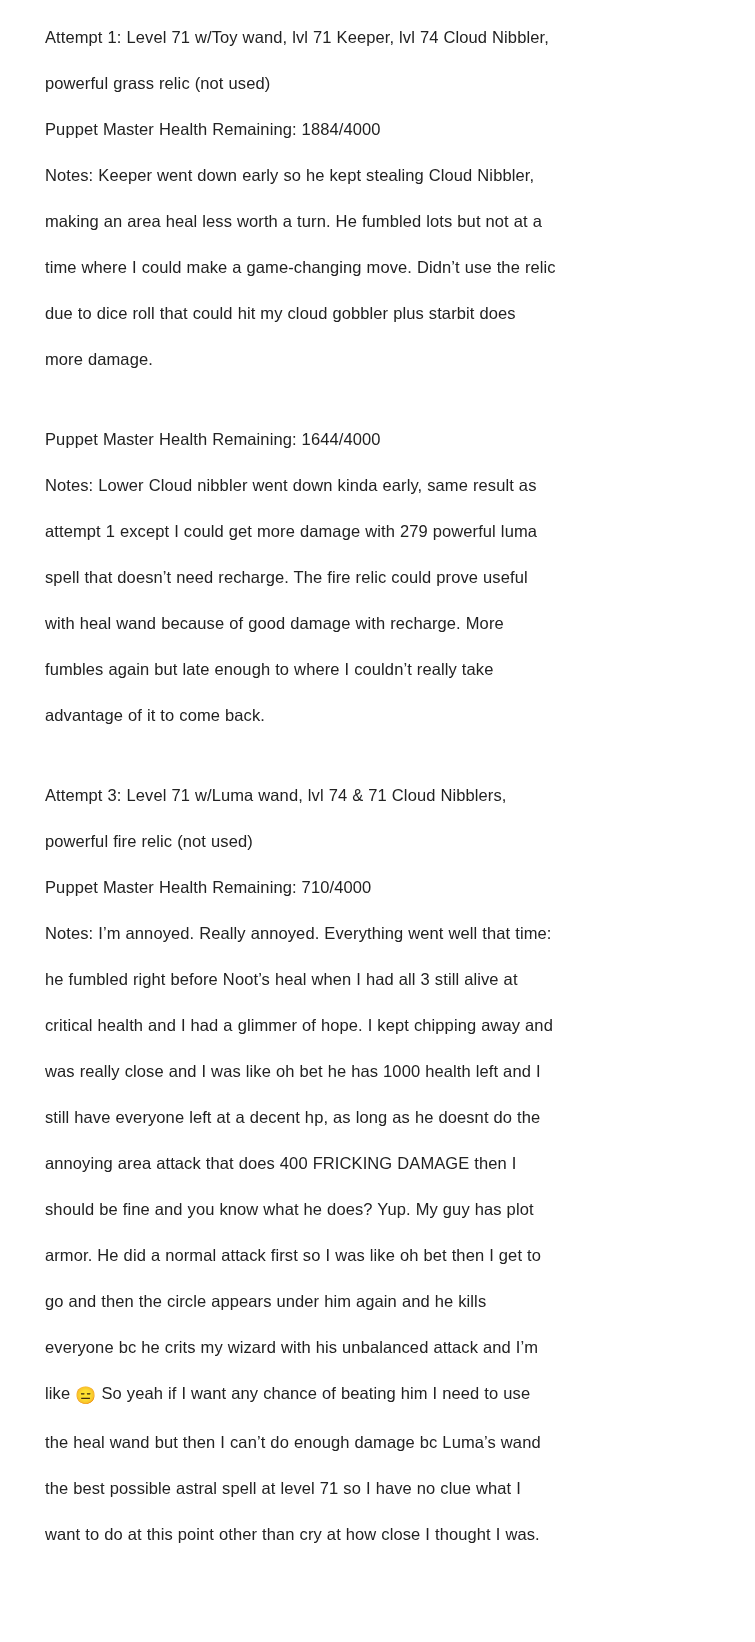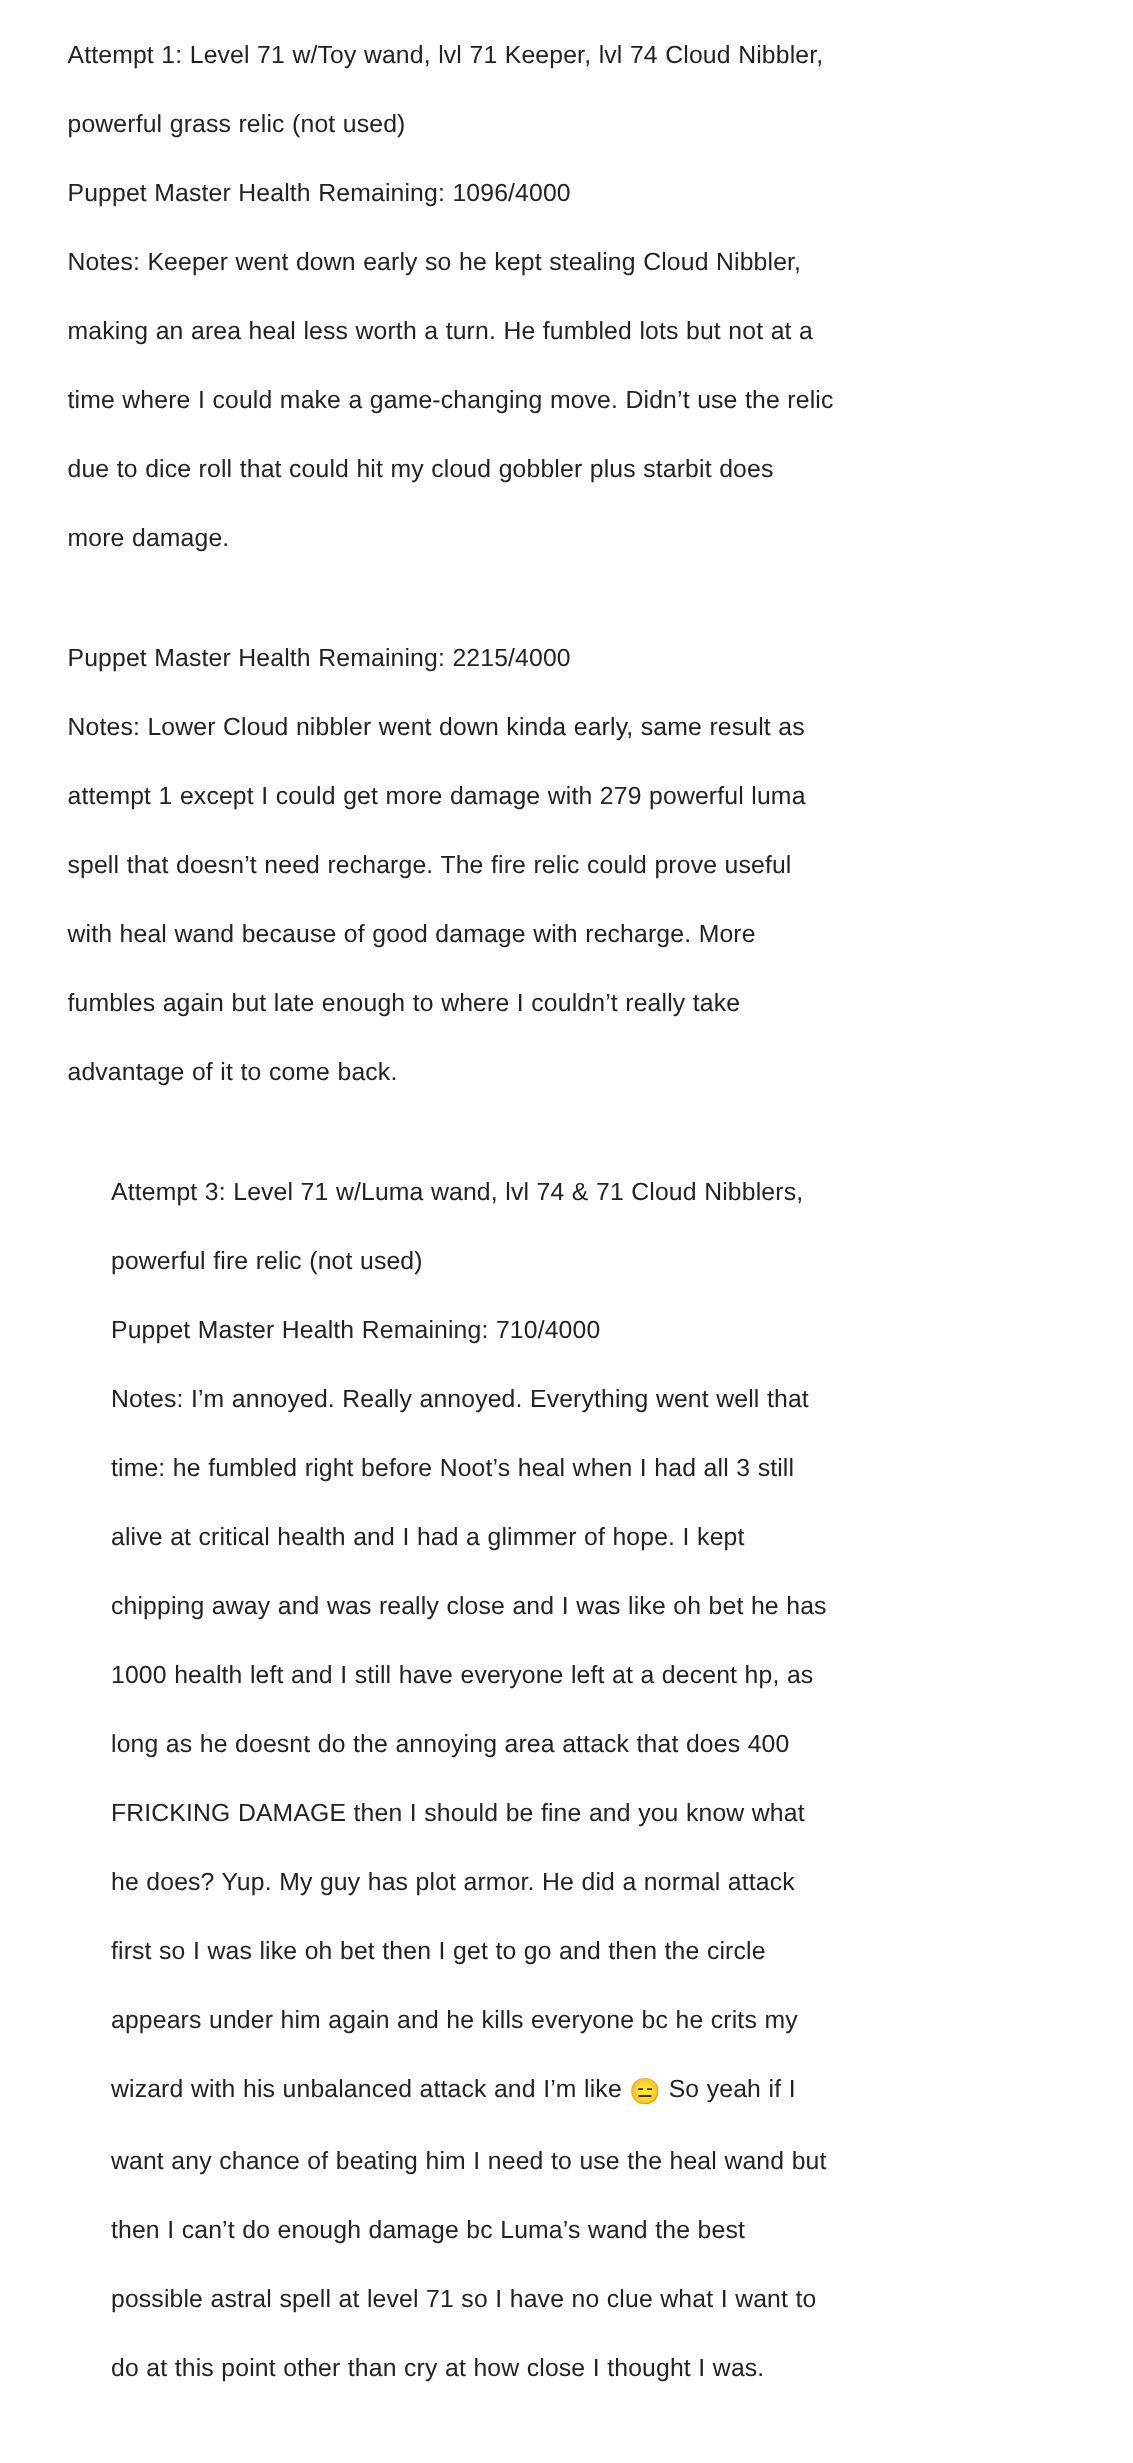--- a/index.html
+++ b/index.html
@@ -19,21 +19,20 @@
     min-height: 1642px;
     box-sizing: border-box;
     padding: 14px 45px 20px 45px;
     background: #ffffff;
   }
   .block {
     margin: 0 0 34px 0;
   }
   .block:last-child {
     margin-bottom: 0;
-    margin-left: 29px;
   }
   p.line {
     margin: 0;
     padding: 0;
     font-size: 16.5px;
     line-height: 46px;
     color: #222222;
     font-weight: 400;
     letter-spacing: 0.1px;
     text-align: left;
@@ -44,26 +43,26 @@
     vertical-align: -2px;
   }
 </style>
 </head>
 <body>
 
 <div class="page">
 
   <div class="block">
     <p class="line">Attempt 1: Level 71 w/Toy wand, lvl 71 Keeper, lvl 74 Cloud Nibbler, powerful grass relic (not used)</p>
-    <p class="line">Puppet Master Health Remaining: 1096/4000</p>
+    <p class="line">Puppet Master Health Remaining: 1884/4000</p>
     <p class="line">Notes: Keeper went down early so he kept stealing Cloud Nibbler, making an area heal less worth a turn. He fumbled lots but not at a time where I could make a game-changing move. Didn’t use the relic due to dice roll that could hit my cloud gobbler plus starbit does more damage.</p>
   </div>
 
   <div class="block">
-    <p class="line">Puppet Master Health Remaining: 2215/4000</p>
+    <p class="line">Puppet Master Health Remaining: 1644/4000</p>
     <p class="line">Notes: Lower Cloud nibbler went down kinda early, same result as attempt 1 except I could get more damage with 279 powerful luma spell that doesn’t need recharge. The fire relic could prove useful with heal wand because of good damage with recharge. More fumbles again but late enough to where I couldn’t really take advantage of it to come back.</p>
   </div>
 
   <div class="block">
     <p class="line">Attempt 3: Level 71 w/Luma wand, lvl 74 &amp; 71 Cloud Nibblers, powerful fire relic (not used)</p>
     <p class="line">Puppet Master Health Remaining: 710/4000</p>
     <p class="line"><span>Notes: I’m annoyed. Really annoyed. Everything went well that time: he fumbled right before Noot’s heal when I had all 3 still alive at critical health and I had a glimmer of hope. I kept chipping away and was really close and I was like oh bet he has 1000 health left and I still have everyone left at a decent hp, as long as he doesnt do the annoying area attack that does 400 FRICKING DAMAGE then I should be fine and you know what he does? Yup. My guy has plot armor. He did a normal attack first so I was like oh bet then I get to go and then the circle appears under him again and he kills everyone bc he crits my wizard with his unbalanced attack and I’m like </span><span class="emoji">😑</span><span> So yeah if I want any chance of beating him I need to use the heal wand but then I can’t do enough damage bc Luma’s wand the best possible astral spell at level 71 so I have no clue what I want to do at this point other than cry at how close I thought I was.</span></p>
   </div>
 
 </div>

